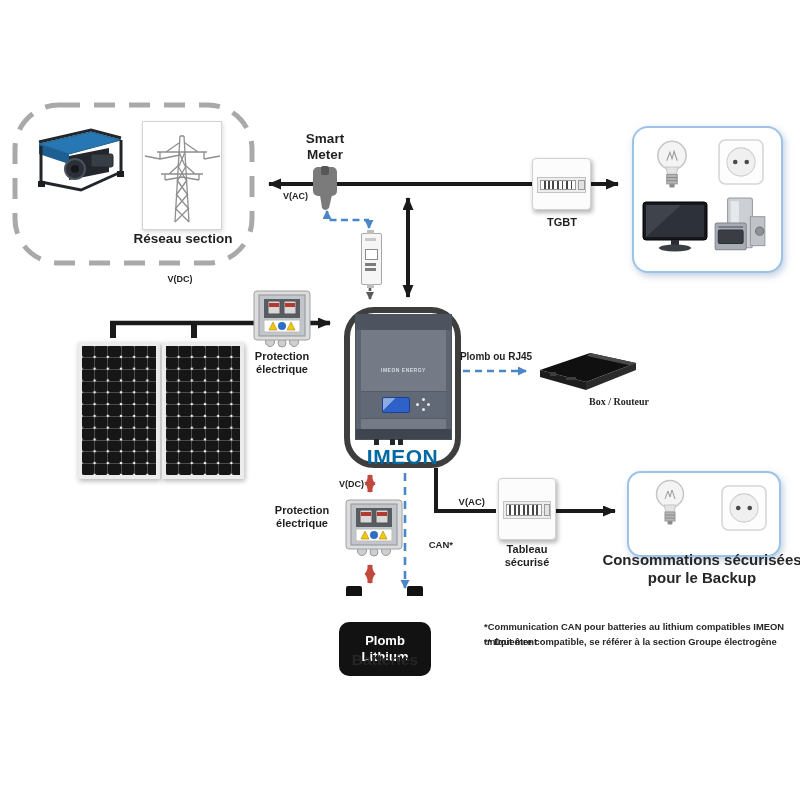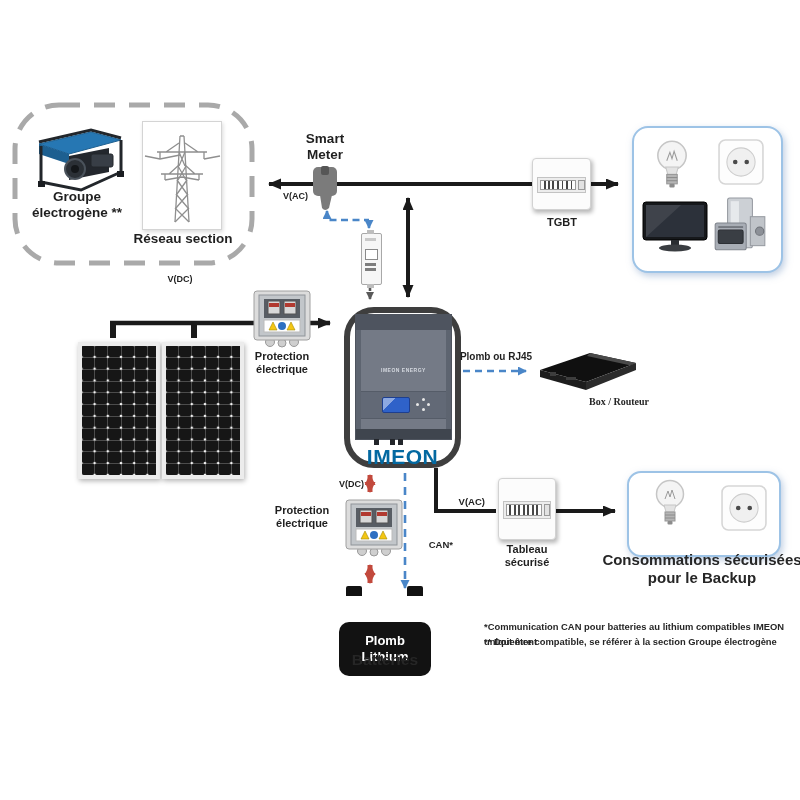--- a/index.html
+++ b/index.html
@@ -323,22 +323,20 @@
 
   <div class="term" style="left:346px; top:586px;"></div>
   <div class="term" style="left:407px; top:586px;"></div>
   <div class="battery">
     <span>Plomb
 Lithium</span>
   </div>
   <span class="pole" style="left:348px; top:596px;">+</span>
   <span class="pole" style="left:413px; top:594px;">–</span>
 
-  <div class="lbl mid" style="left:17px;  top:189px; width:120px;">Groupe
-électrogène **</div>
   <div class="lbl mid" style="left:128px; top:231px; width:110px;">Réseau section</div>
   <div class="lbl tiny" style="left:152px; top:274px; width:56px;">V(DC)</div>
   <div class="lbl mid" style="left:287px; top:131px; width:76px;">Smart
 Meter</div>
   <div class="lbl tiny left" style="left:264px; top:191px; width:44px;">V(AC)</div>
   <div class="lbl sm" style="left:538px; top:216px; width:48px;">TGBT</div>
   <div class="lbl sm" style="left:244px; top:350px; width:76px;">Protection
 électrique</div>
   <div class="lbl" style="left:344px; top:444px; width:117px; font-size:21px; font-weight:800; color:#0369a1; letter-spacing:.5px;">IMEON</div>
   <div class="lbl" style="left:455px; top:351px; width:82px; font-size:10px;">Plomb ou RJ45</div>

